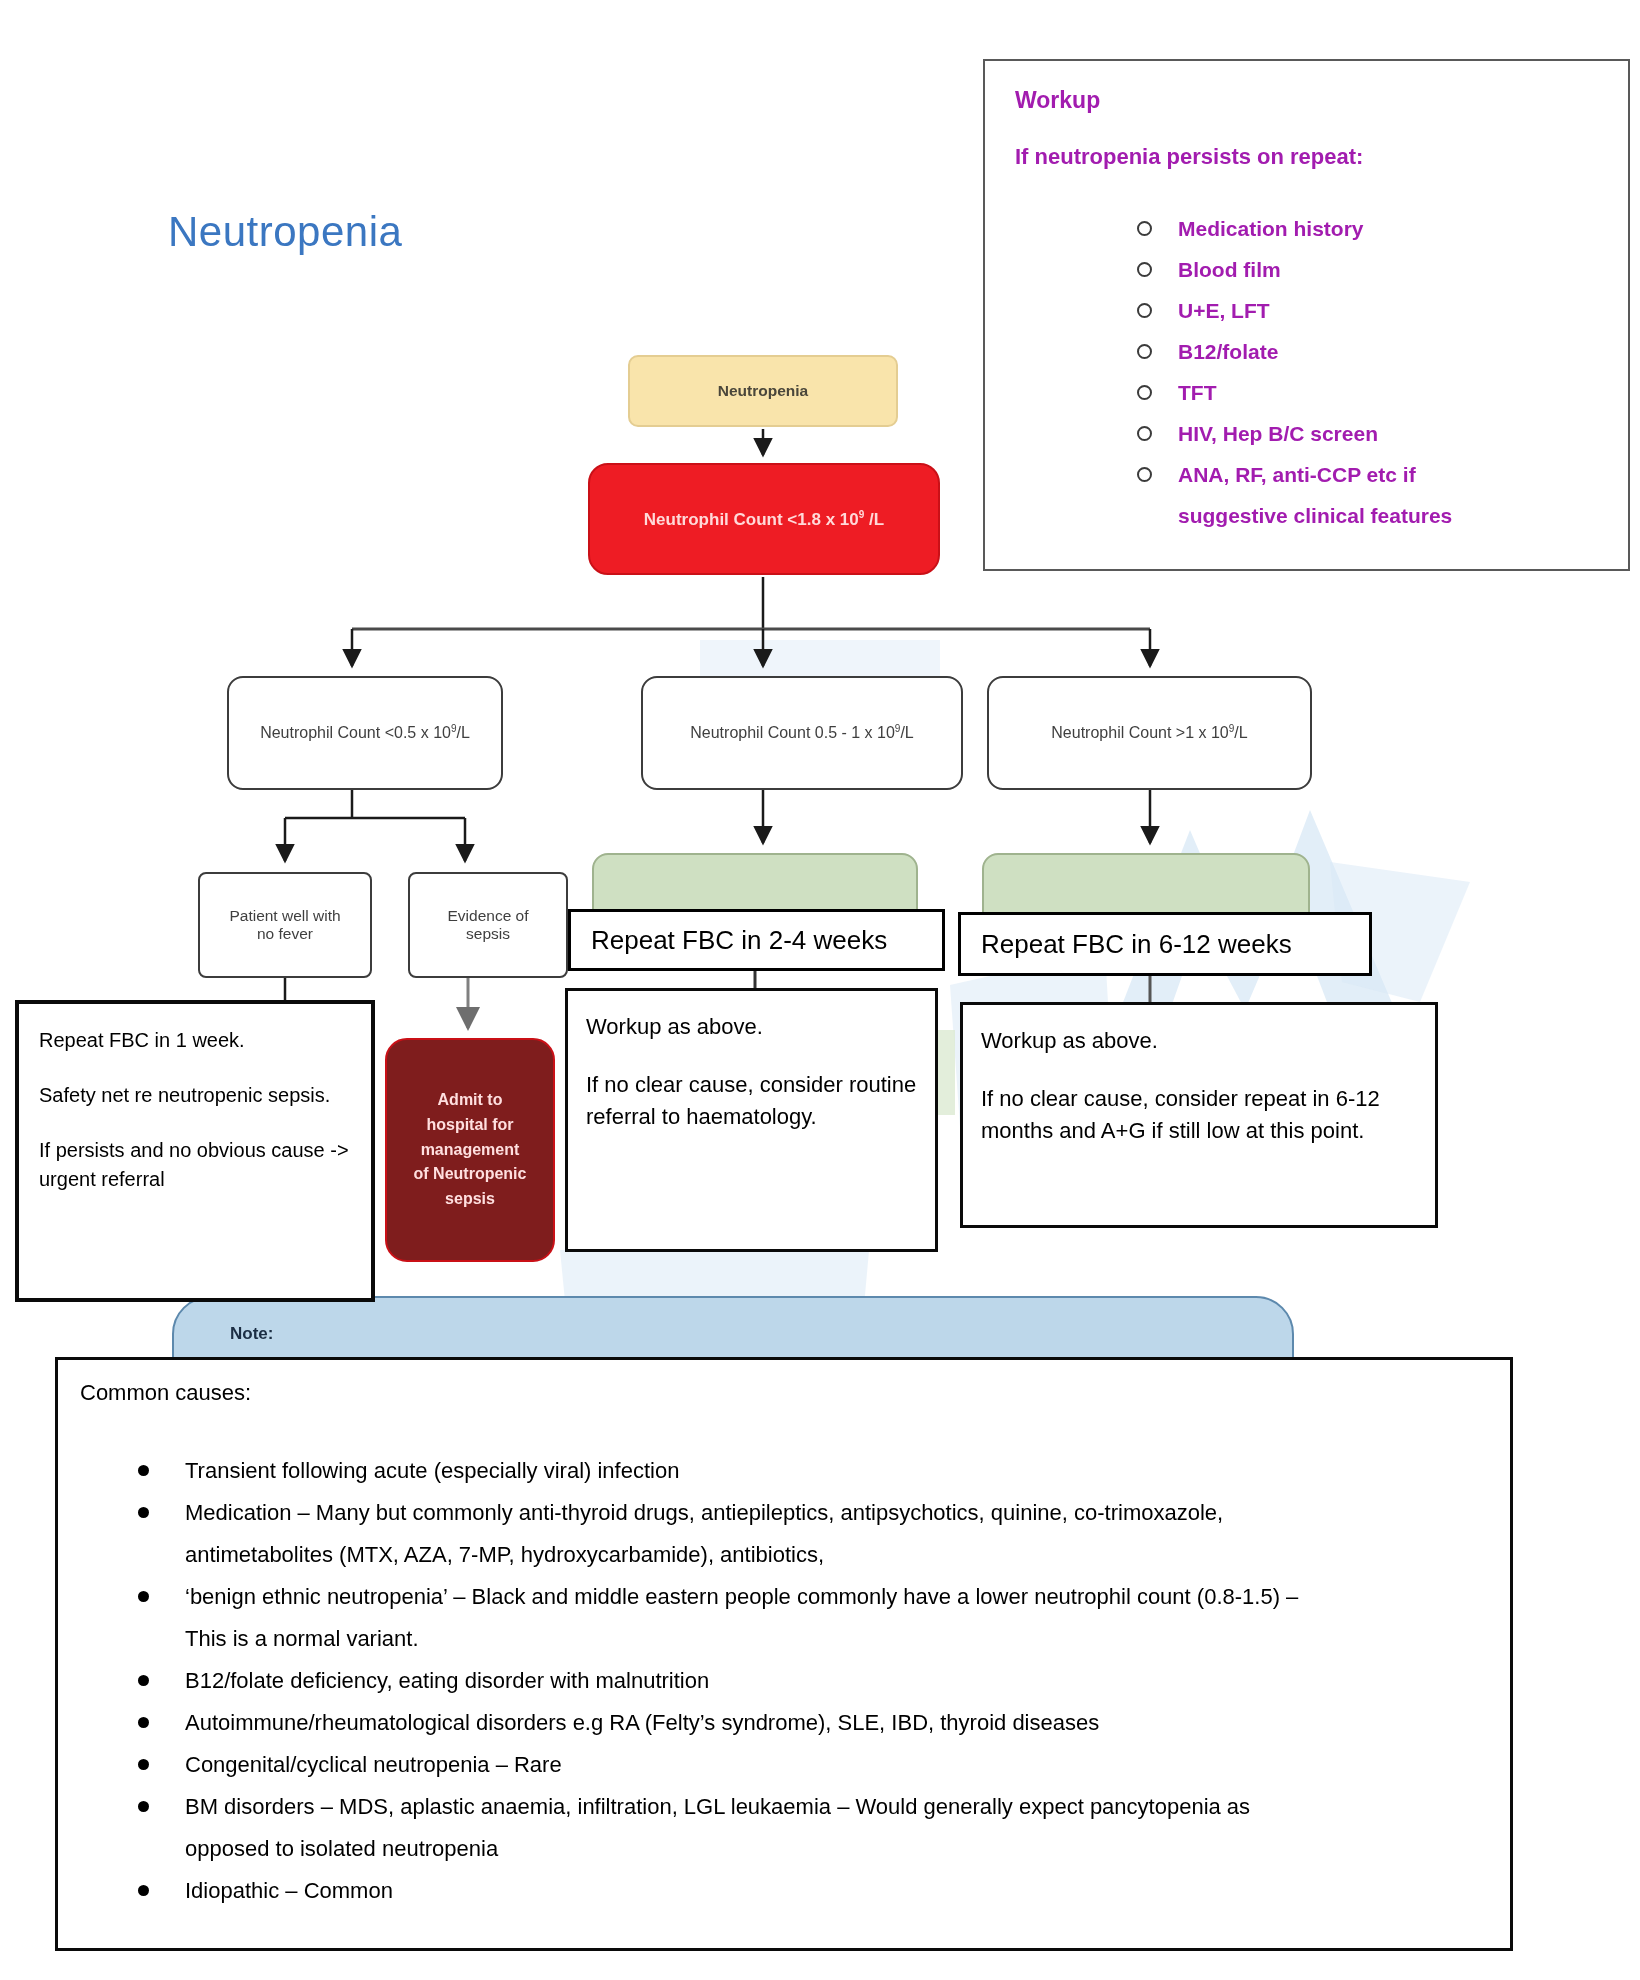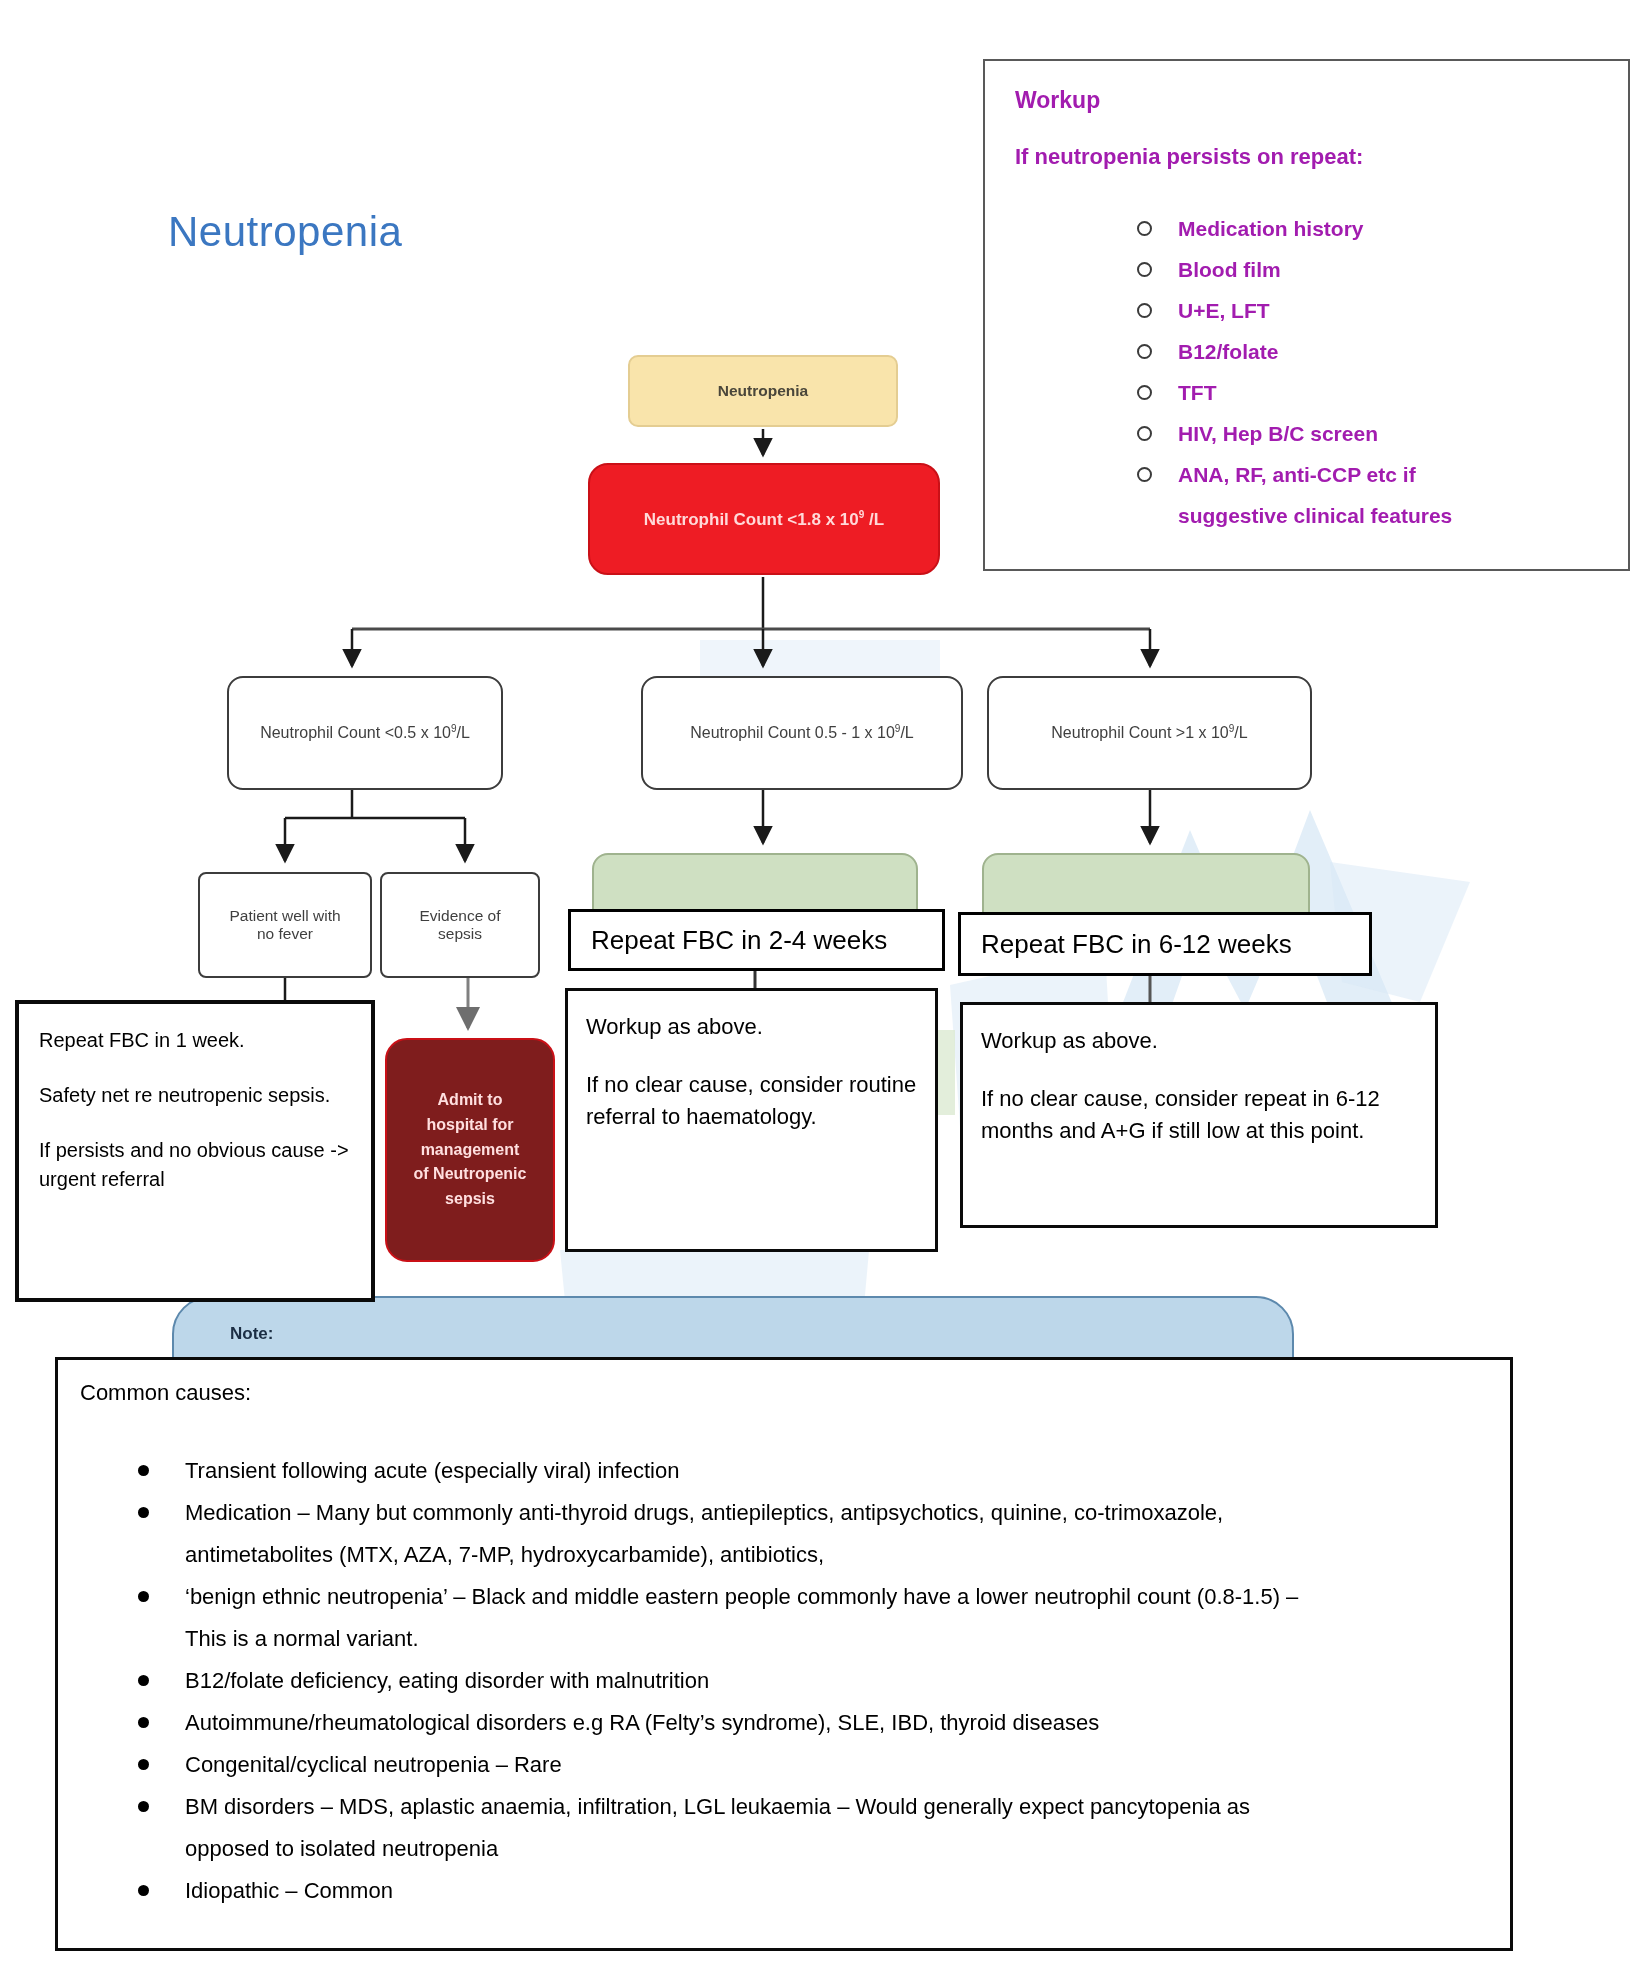--- a/index.html
+++ b/index.html
@@ -49,21 +49,21 @@
     color:#3f3f3f;font-size:16px;padding:0 6px;
   }
   .b-low{left:227px;width:276px;}
   .b-mid{left:598px;width:322px;margin-left:43px;}
   .b-high{left:987px;width:325px;}
   .sub{
     top:872px;height:106px;background:#ffffff;border:2.5px solid #3c3c3c;border-radius:8px;
     color:#3f3f3f;font-size:15.5px;padding:0 8px;white-space:pre-line;
   }
   .s-well{left:198px;width:174px;}
-  .s-sepsis{left:380px;width:160px;}
+  .s-sepsis{left:408px;width:160px;}
   .admit{
     left:385px;top:1038px;width:170px;height:224px;background:#7f1d1d;
     border:2px solid #ca1017;border-radius:22px;color:#ffdfdf;font-size:16px;font-weight:600;
     white-space:pre-line;line-height:1.55;
   }
   
   .green{
     position:absolute;background:#cfe0c2;border:2px solid #9fb38e;border-radius:16px;
     height:108px;z-index:2;box-sizing:border-box;
   }

